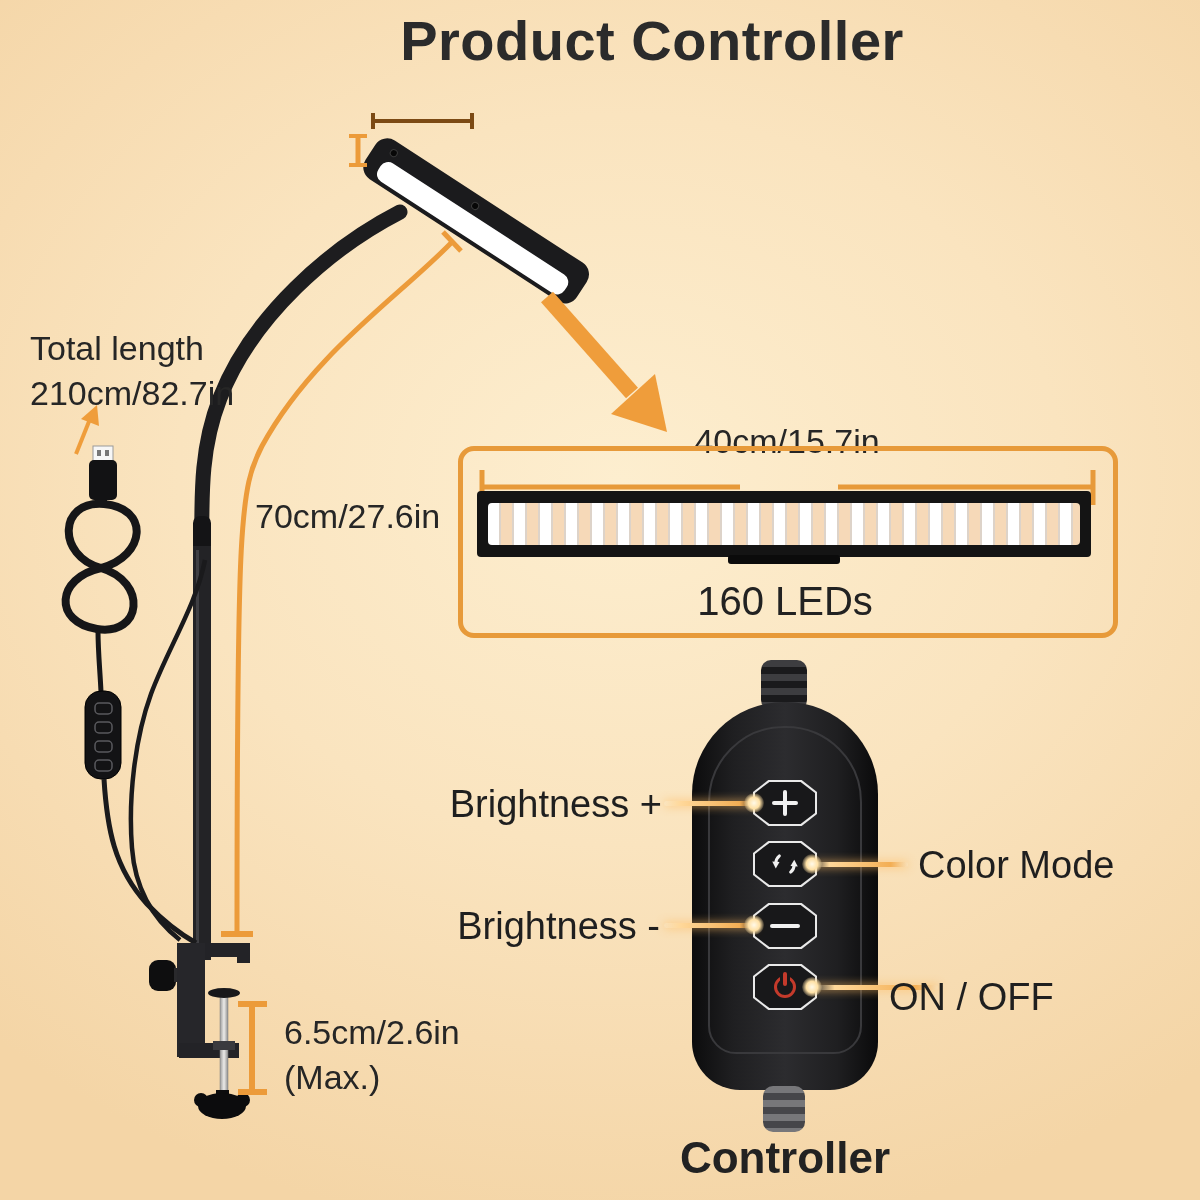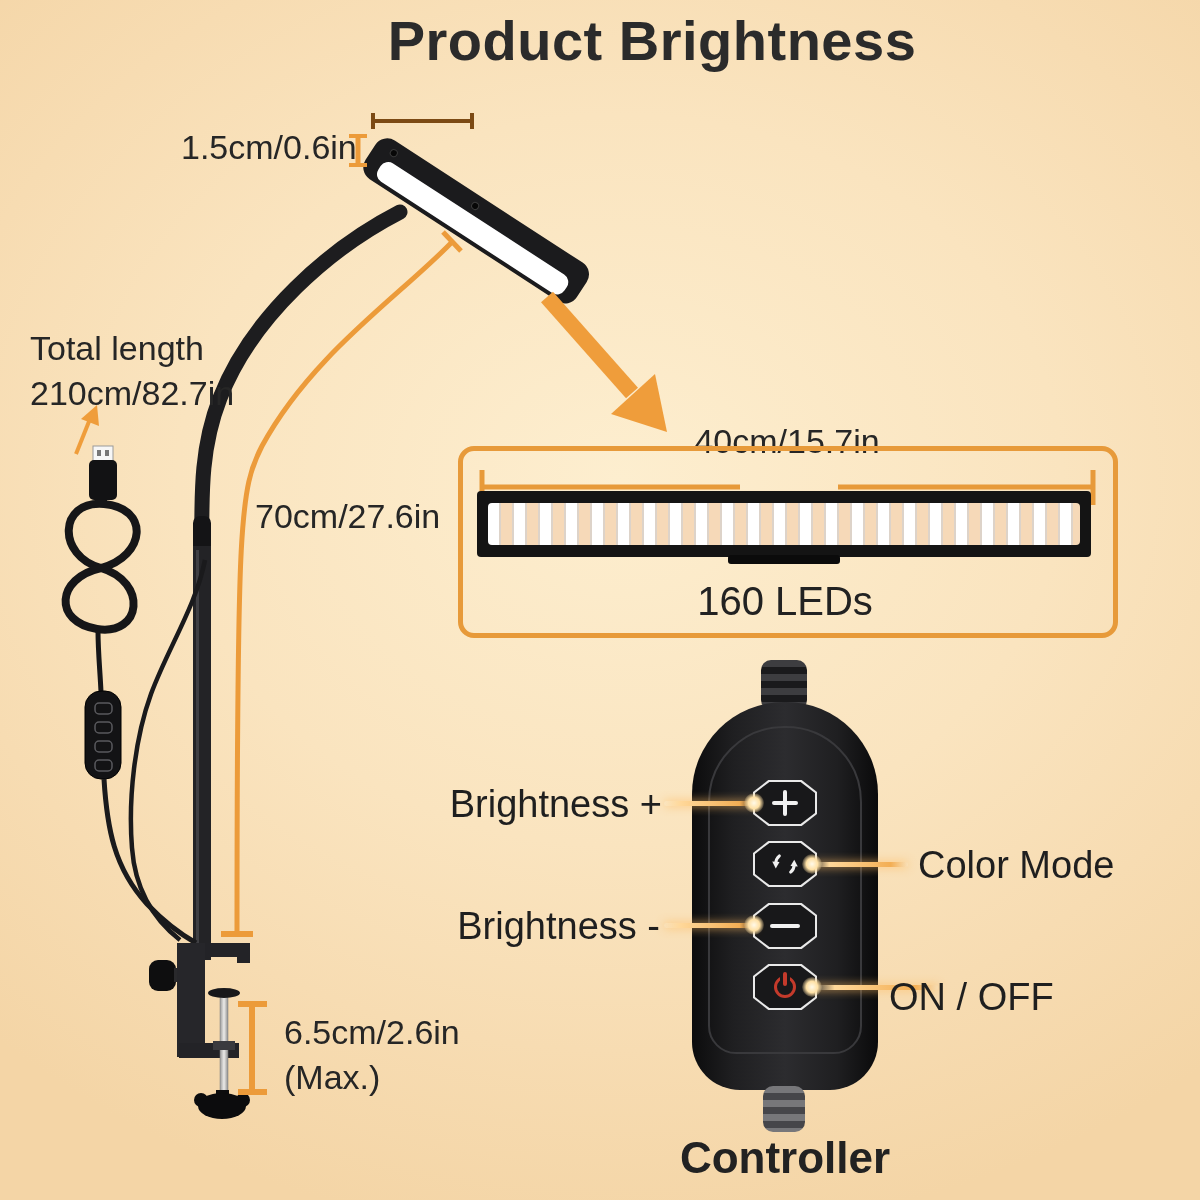--- a/index.html
+++ b/index.html
@@ -176,23 +176,22 @@
     </g>
 
     <g stroke="#e79a3a" stroke-width="5">
       <line x1="482" y1="470" x2="482" y2="505"></line>
       <line x1="482" y1="487" x2="740" y2="487"></line>
       <line x1="838" y1="487" x2="1093" y2="487"></line>
       <line x1="1093" y1="470" x2="1093" y2="505"></line>
     </g>
   </svg>
 
-  <div class="title">Product Brightness</div>
-
-  <div class="dim" style="left:181px; top:128px;">1.5cm/0.6in</div>
+  <div class="title">Product Controller</div>
+
 
   <div class="dim dim2line" style="left:16px; top:326px;">
     <div>Total length</div>
     <div>210cm/82.7in</div>
   </div>
 
   <div class="dim" style="left:255px; top:497px;">70cm/27.6in</div>
 
   <div class="dim dim2line" style="left:270px; top:1010px;">
     <div>6.5cm/2.6in</div>

